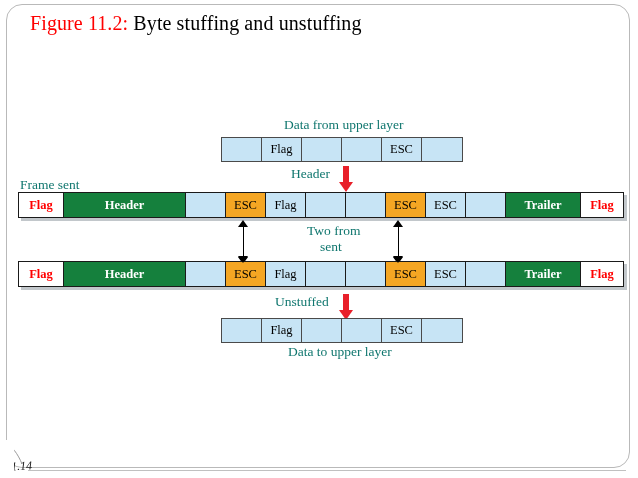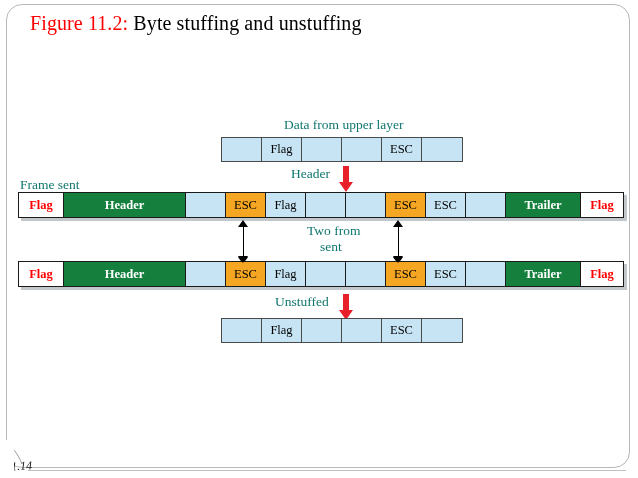--- a/index.html
+++ b/index.html
@@ -232,20 +232,21 @@
 
   <div class="databar" id="bottom-data-bar" style="left:221px;top:318px;width:242px;">
       <div class="cell"></div>
       <div class="cell">Flag</div>
       <div class="cell"></div>
       <div class="cell"></div>
       <div class="cell">ESC</div>
       <div class="cell"></div>
     </div>
 
+  <div class="cap" style="left:288px;top:344px;">Data to upper layer</div>
 
   <svg class="footer-swoosh" viewBox="0 0 30 26">
     <path d="M2,1 C10,6 16,14 20,24" stroke="#9a9a9a" stroke-width="1" fill="none"></path>
   </svg>
   <div class="footer-rule"></div>
   <div class="footer-num">11.14</div>
 
   <div class="frame-mask"></div>
 </div>
 

